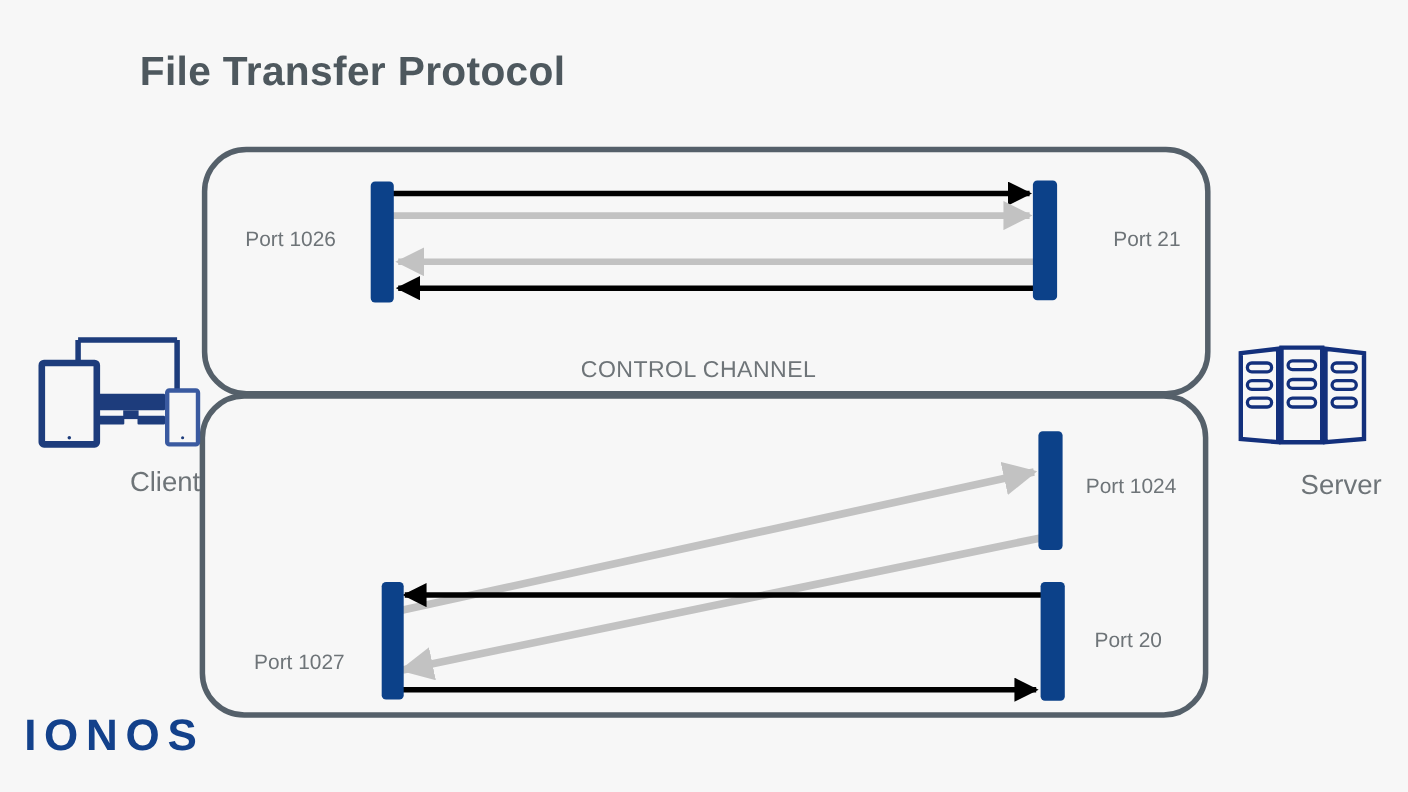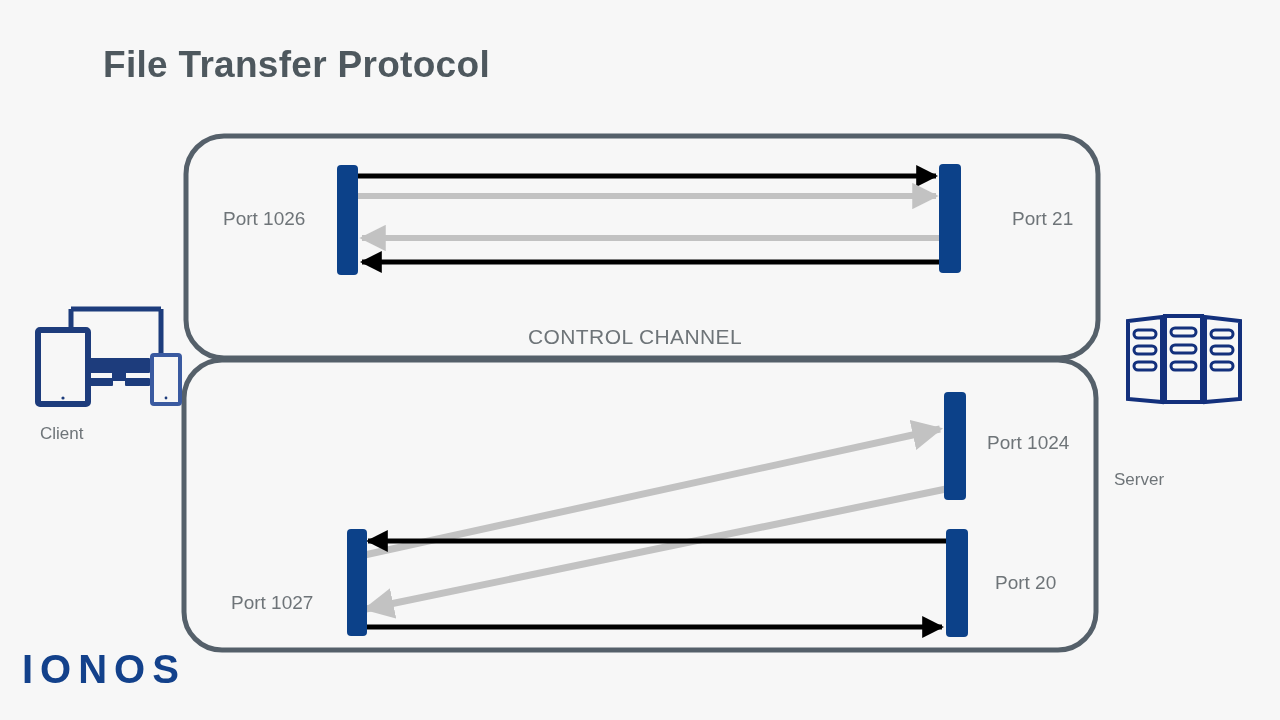--- a/index.html
+++ b/index.html
@@ -23,21 +23,21 @@
   }
   .svg-layer {
     position: absolute;
     left: 0;
     top: 0;
     width: 1280px;
     height: 720px;
   }
   .title {
     position: absolute;
-    left: 103px;
+    left: 127px;
     top: 44px;
     font-size: 37px;
     font-weight: bold;
     color: #4e585e;
     letter-spacing: 0.3px;
     white-space: nowrap;
   }
   .legend {
     position: absolute;
     left: 1022px;
@@ -68,24 +68,24 @@
   }
   .channel-label {
     position: absolute;
     font-size: 21px;
     color: #6e7478;
     letter-spacing: 0.4px;
     white-space: nowrap;
   }
   .node-label {
     position: absolute;
-    font-size: 17px;
+    font-size: 25px;
     color: #6e7478;
     white-space: nowrap;
-    text-align: left;
+    text-align: right;
   }
   .ionos-logo {
     position: absolute;
     left: 22px;
     top: 647px;
     font-size: 40px;
     font-weight: bold;
     color: #13418b;
     letter-spacing: 7px;
     font-family: "Liberation Sans", sans-serif;
@@ -183,17 +183,17 @@
 
   <div class="port-label" style="left:223px; top:208px;">Port 1026</div>
   <div class="port-label" style="left:990px; top:208px;margin-left:22px;">Port 21</div>
   <div class="port-label" style="left:231px; top:572px;margin-top:20px;">Port 1027</div>
   <div class="port-label" style="left:987px; top:432px;">Port 1024</div>
   <div class="port-label" style="left:995px; top:572px;">Port 20</div>
 
   <div class="channel-label" style="left:528px; top:325px;">CONTROL CHANNEL</div>
 
   <div class="node-label" style="left:40px; top:424px; width:142px;">Client</div>
-  <div class="node-label" style="left:1114px; top:427px; width:142px;margin-top:43px;">Server</div>
+  <div class="node-label" style="left:1114px; top:427px; width:142px;">Server</div>
 
   <div class="ionos-logo">IONOS</div>
 
 </div>
 
 </body></html>

